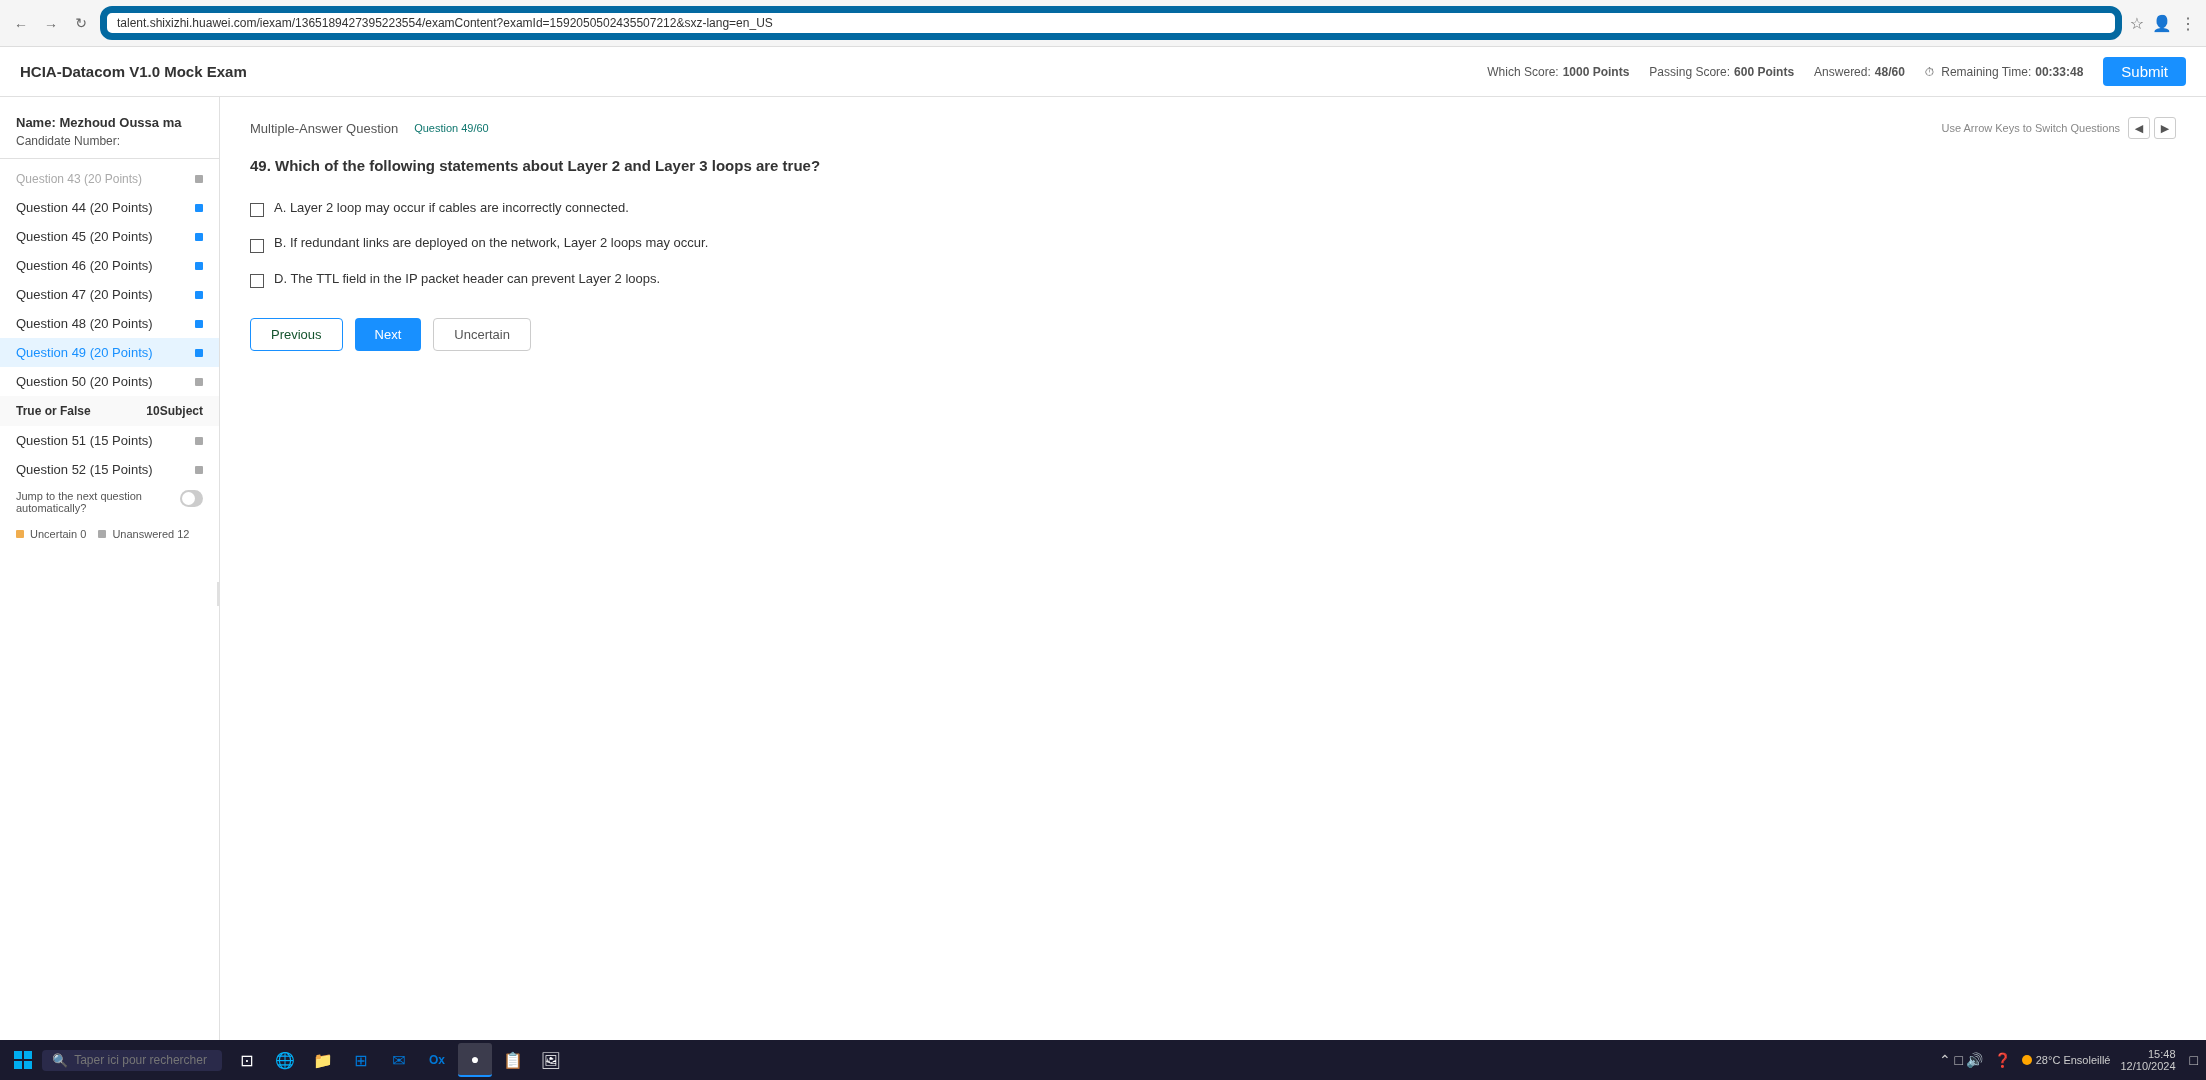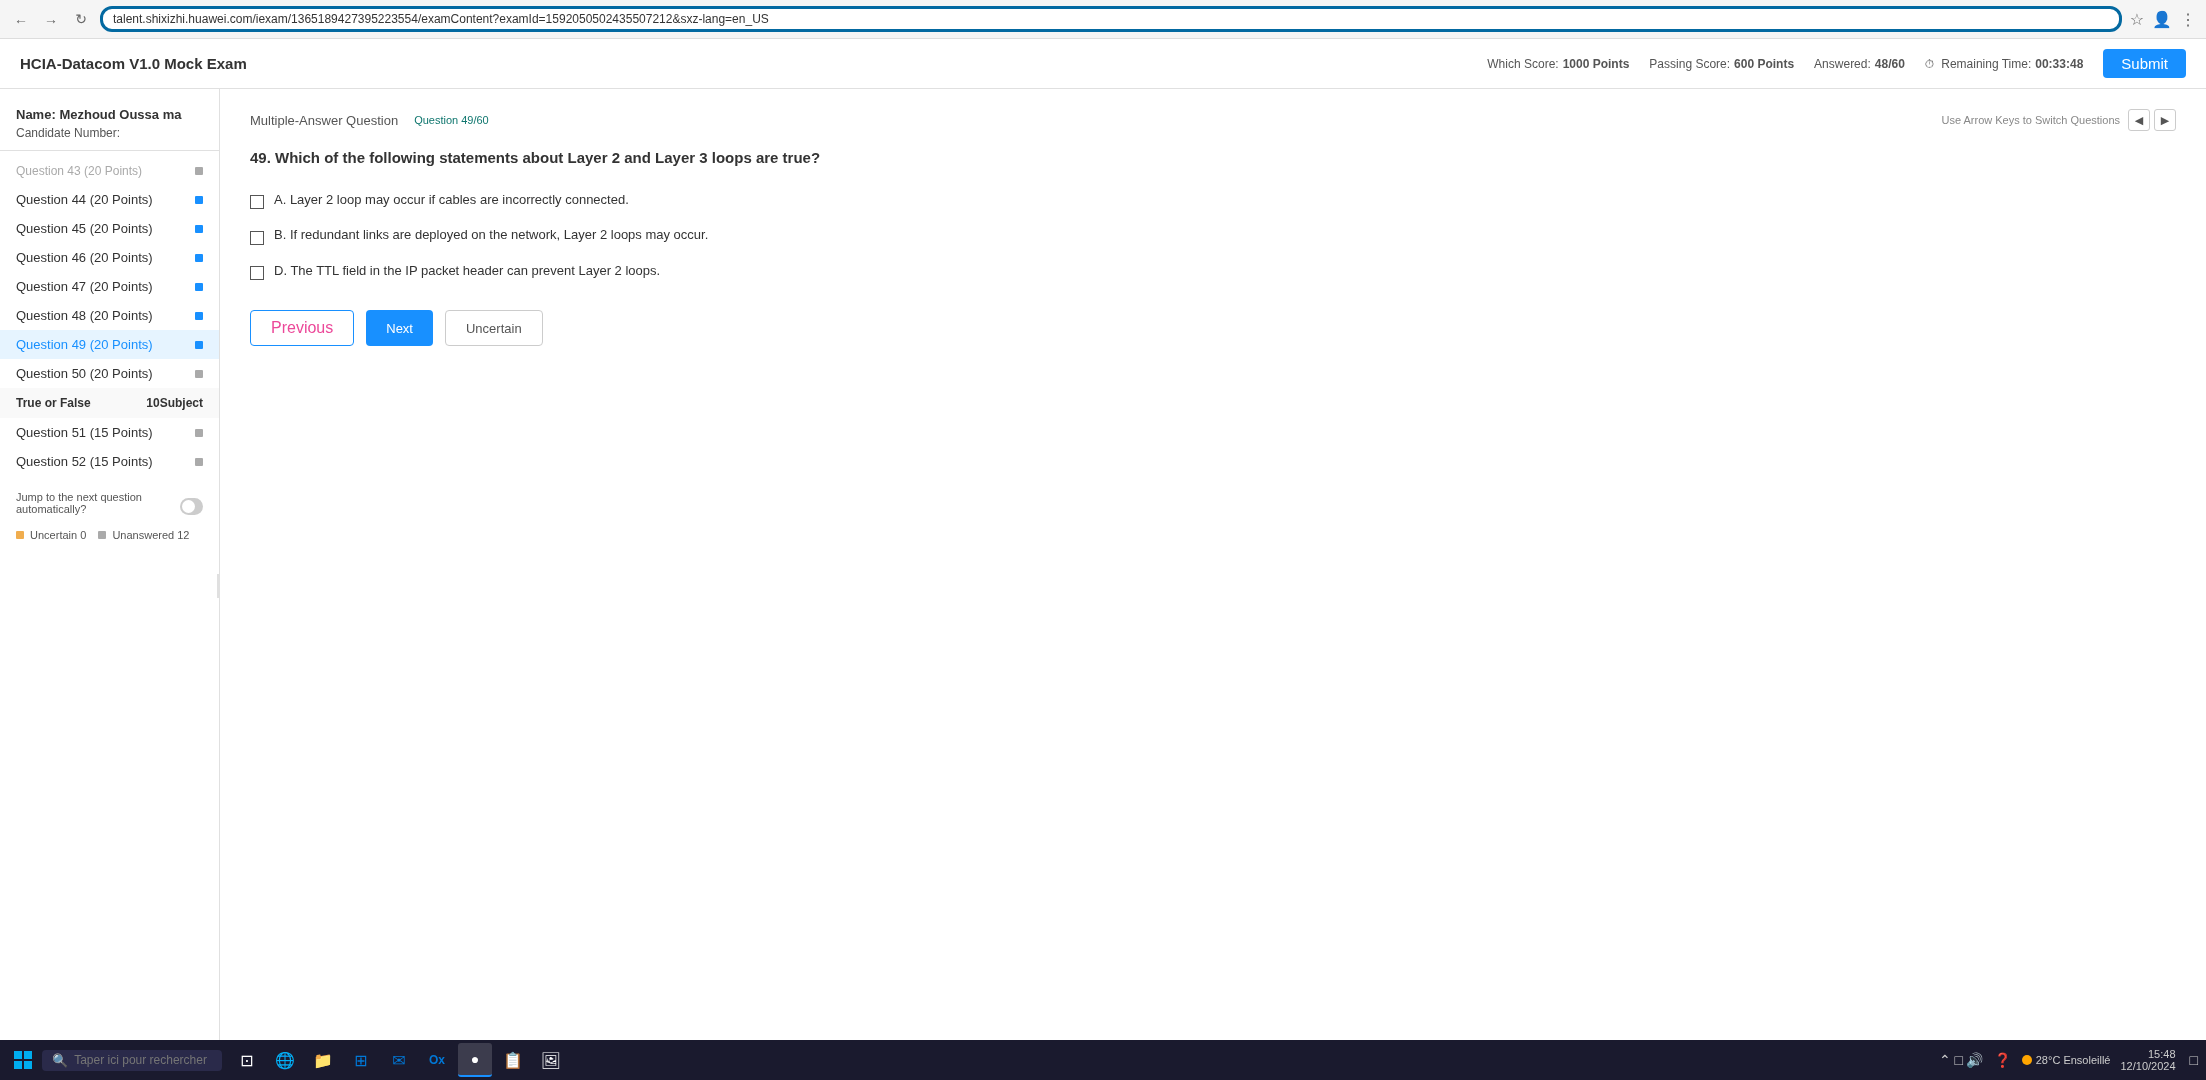--- a/index.html
+++ b/index.html
@@ -16,21 +16,21 @@
     }
     .browser-nav-btn {
       width: 22px; height: 22px;
       border: none; background: transparent;
       cursor: pointer; color: #666; font-size: 14px;
       display: flex; align-items: center; justify-content: center;
     }
     .browser-url-bar {
       flex: 1;
       background: white;
-      border: 3px solid #0369a1;
+      border: 7px solid #0369a1;
       border-radius: 12px;
       padding: 3px 10px;
       font-size: 12px;
       color: #333;
     }
     .browser-icons {
       display: flex; gap: 8px; color: #666; font-size: 16px;
     }
 
     
@@ -127,26 +127,25 @@
       display: flex;
       justify-content: space-between;
       padding: 8px 16px;
       font-weight: 600;
       font-size: 12px;
       color: #333;
       background: #f9f9f9;
     }
     .sidebar-toggle-row {
       display: flex;
-      align-items: flex-end;
+      align-items: flex-start;
       gap: 24px;
       padding: 6px 16px;
       font-size: 12px;
       color: #555;
-      margin-top: 9px;
     }
     .toggle-switch {
       width: 32px; height: 17px;
       background: #ccc;
       border-radius: 10px;
       position: relative;
       cursor: pointer;
     }
     .toggle-knob {
       width: 13px; height: 13px;
@@ -253,24 +252,24 @@
 
     .action-buttons {
       display: flex;
       gap: 12px;
       margin-top: 30px;
     }
     .btn-prev {
       padding: 8px 20px;
       border: 1px solid #1890ff;
       background: white;
-      color: #ec4899;
+      color: #14532d;
       border-radius: 4px;
       cursor: pointer;
-      font-size: 16px;
+      font-size: 13px;
     }
     .btn-next {
       padding: 8px 20px;
       border: none;
       background: #1890ff;
       color: white;
       border-radius: 4px;
       cursor: pointer;
       font-size: 13px;
     }

